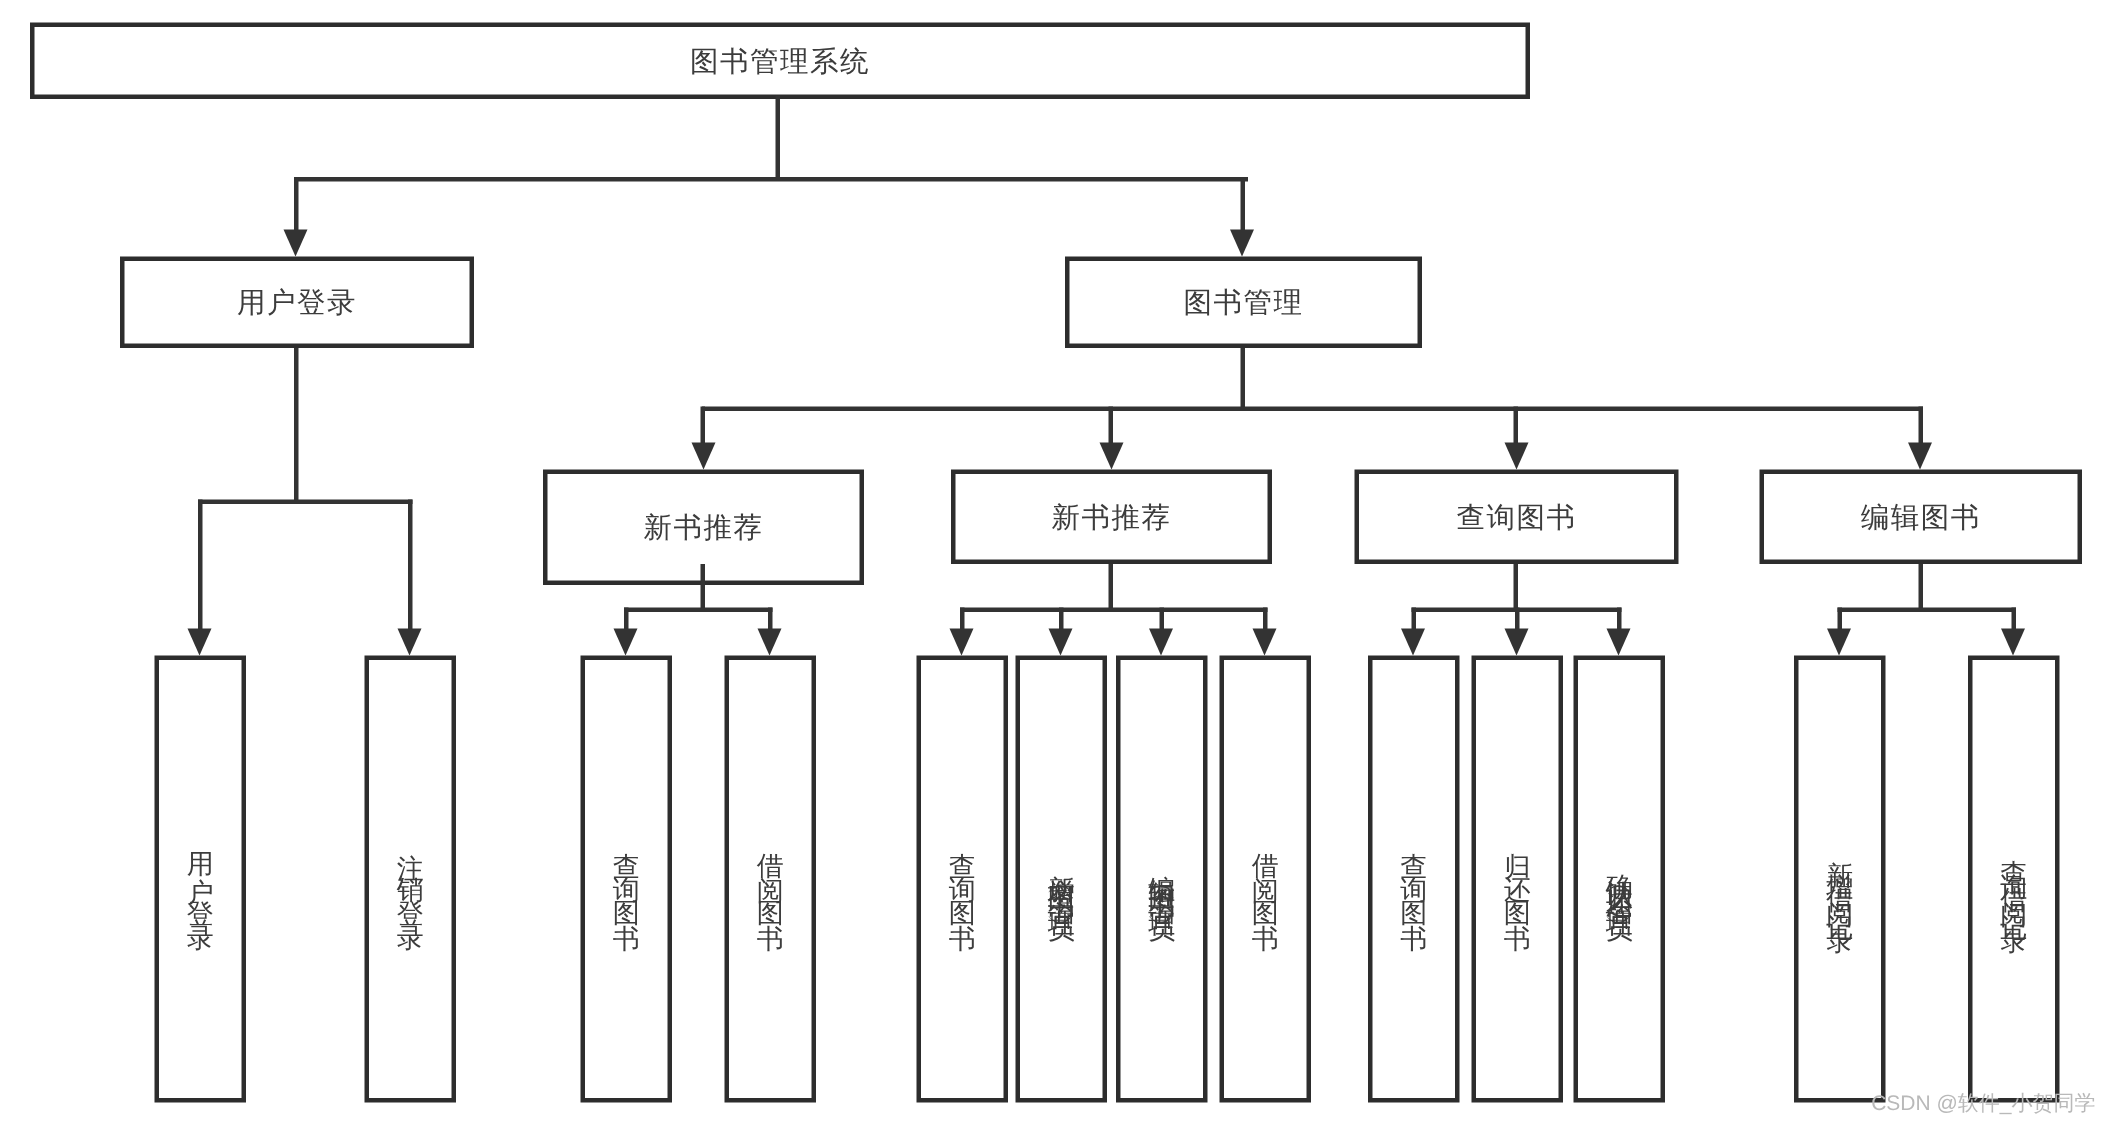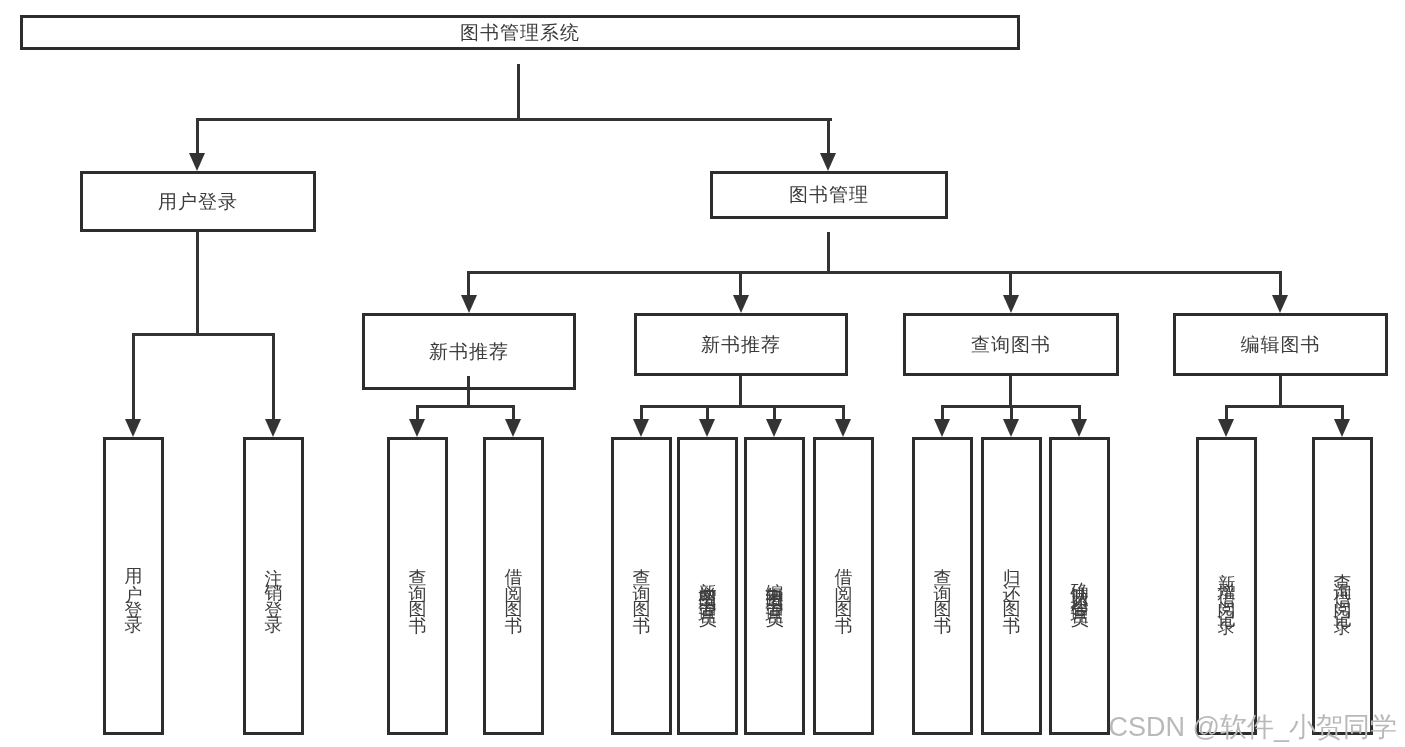--- a/index.html
+++ b/index.html
@@ -48,40 +48,40 @@
   .vline{width:3px;}
   .arrow{
     position:absolute;width:0;height:0;
     border-left:8px solid transparent;
     border-right:8px solid transparent;
     border-top:18px solid var(--line);
   }
   .watermark{
     position:absolute;
     right:8px;bottom:2px;
-    font-size:27px;
+    font-size:14px;
     color:var(--watermark);
     white-space:nowrap;
     margin-top:25px;
   }
 </style>
 </head>
 <body>
 
 <div class="canvas">
 
-  <div class="box" style="left:20px;top:15px;width:1000px;height:35px;font-family:Liberation Serif, serif;">
+  <div class="box" style="left:20px;top:15px;width:1000px;height:51px;font-family:Liberation Serif, serif;">
     <span class="lbl">图书管理系统</span>
   </div>
 
   <div class="box" style="left:80px;top:171px;width:236px;height:61px;">
     <span class="lbl">用户登录</span>
   </div>
 
-  <div class="box" style="left:710px;top:171px;width:238px;height:48px;">
+  <div class="box" style="left:710px;top:171px;width:238px;height:61px;">
     <span class="lbl">图书管理</span>
   </div>
 
   <div class="box" style="left:362px;top:313px;width:214px;height:77px;">
     <span class="lbl">新书推荐</span>
   </div>
 
   <div class="box" style="left:634px;top:313px;width:214px;height:63px;">
     <span class="lbl">新书推荐</span>
   </div>

